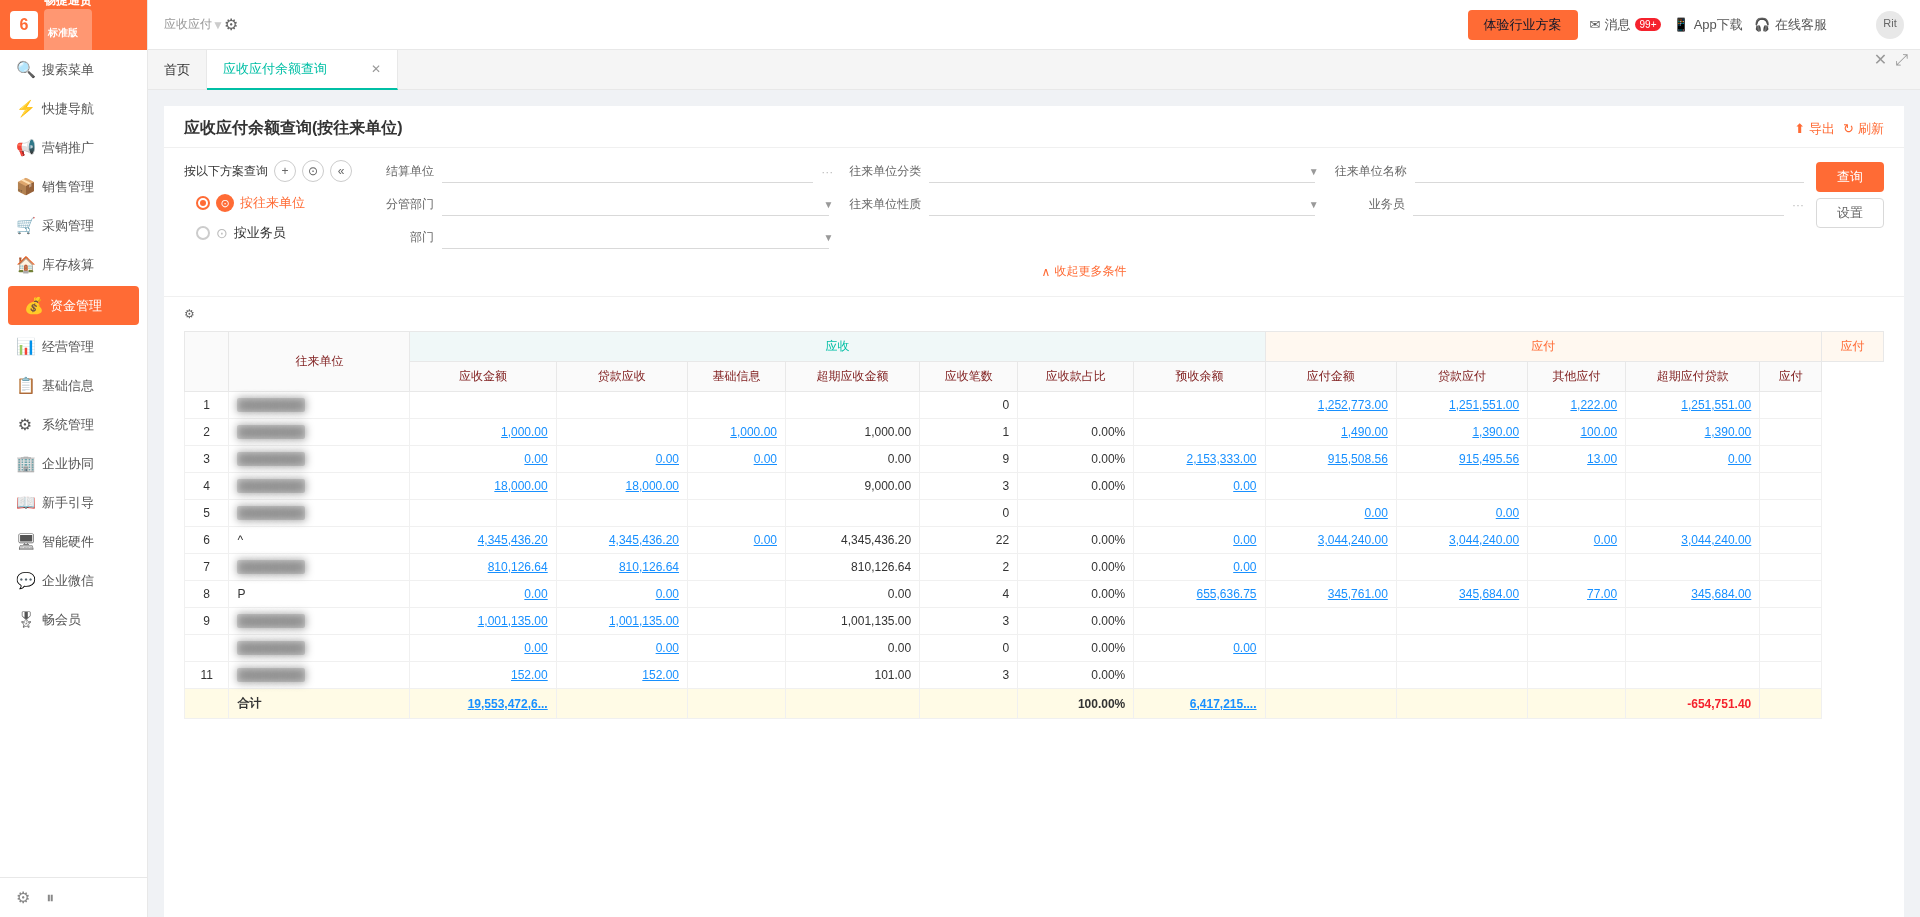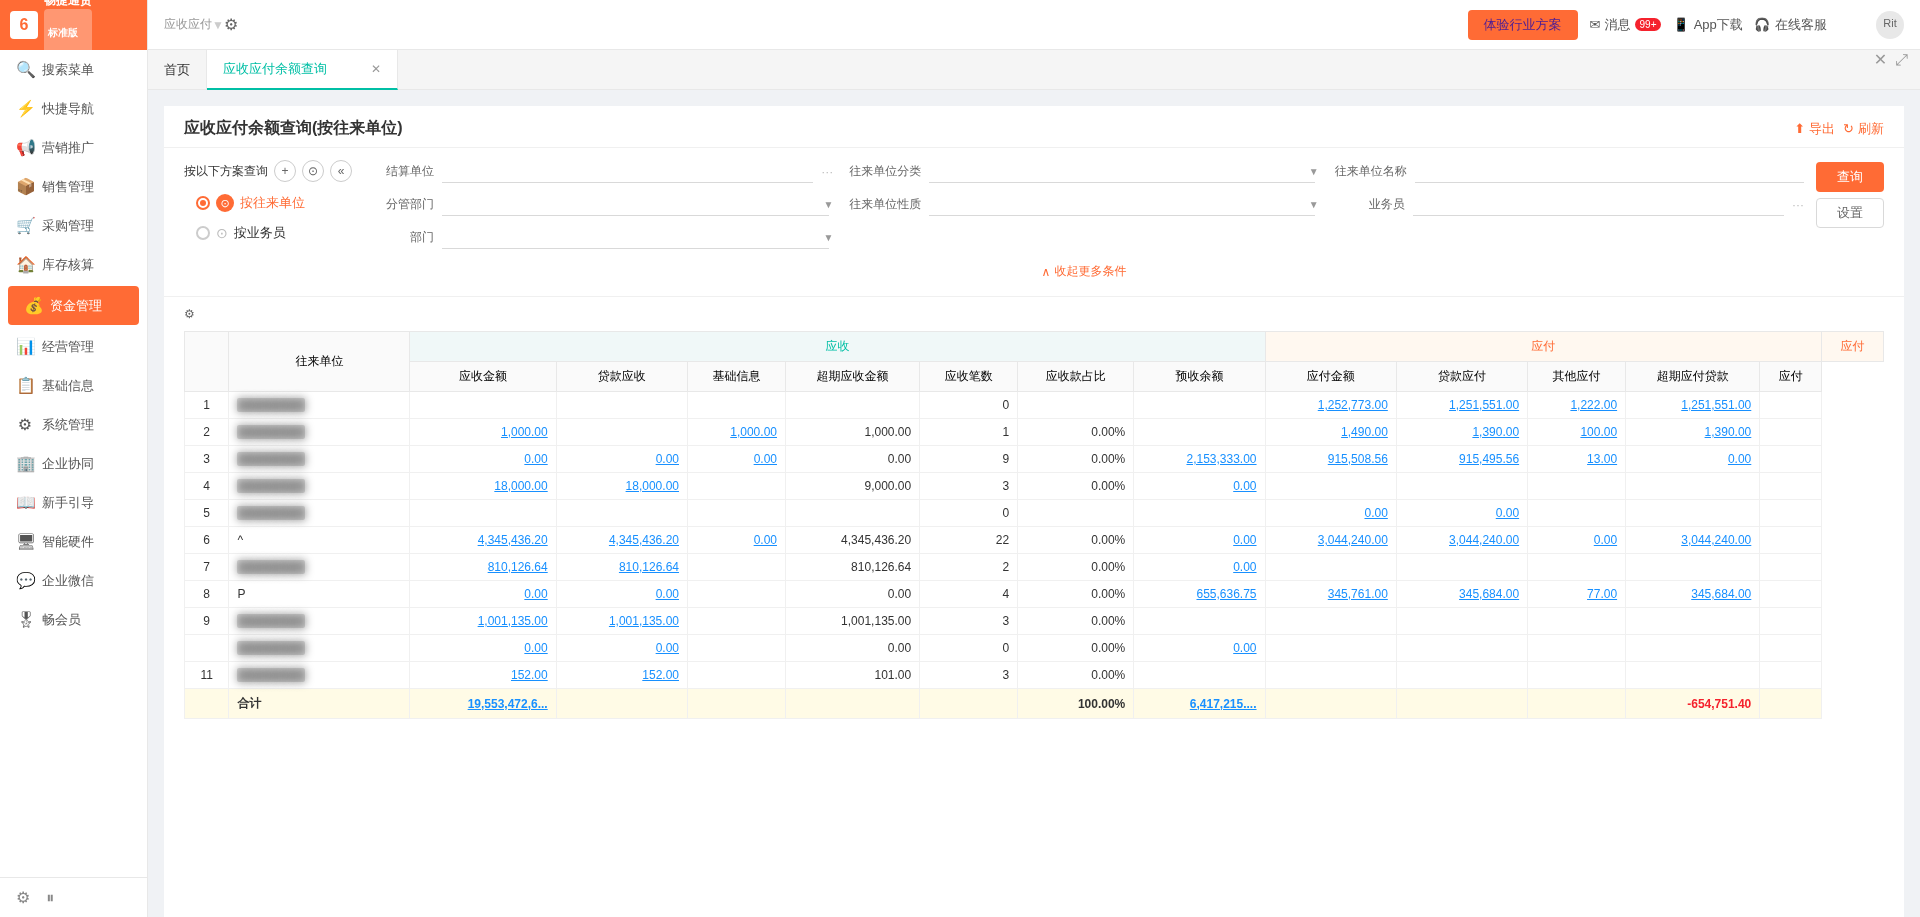--- a/index.html
+++ b/index.html
@@ -45,21 +45,21 @@
     .top-header {
       height: 50px; background: #fff; border-bottom: 1px solid #e8e8e8;
       display: flex; align-items: center; padding: 0 16px; gap: 12px;
     }
     .breadcrumb-area {
       display: flex; align-items: center; gap: 0; flex: 1;
     }
     .breadcrumb-text { color: #999; font-size: 12px; }
     .breadcrumb-arrow { color: #ccc; }
     .btn-industry {
-      background: #ff6b35; color: #4c1d95; border: none; padding: 6px 16px;
+      background: #ff6b35; color: #0f172a; border: none; padding: 6px 16px;
       border-radius: 4px; cursor: pointer; font-size: 13px;
     }
     .gear-icon { cursor: pointer; color: #666; font-size: 16px; }
     .header-action {
       display: flex; align-items: center; gap: 4px; cursor: pointer; color: #555; font-size: 13px;
     }
     .badge {
       background: #f5222d; color: #fff; border-radius: 10px; font-size: 10px;
       padding: 1px 5px; min-width: 18px; text-align: center;
     }
@@ -168,21 +168,21 @@
     .table-toolbar {
       display: flex; align-items: center; padding: 10px 0; gap: 8px;
     }
     .table-gear { color: #666; cursor: pointer; }
 
     .data-table {
       width: 100%; border-collapse: collapse; font-size: 12px;
     }
     .data-table th {
       background: #fafafa; border: 1px solid #e8e8e8;
-      padding: 6px 8px; text-align: center; color: #000000; font-weight: normal;
+      padding: 6px 8px; text-align: center; color: #7f1d1d; font-weight: normal;
       white-space: nowrap;
     }
     .data-table td {
       border: 1px solid #f0f0f0; padding: 6px 8px; text-align: center;
       color: #333; white-space: nowrap;
     }
     .data-table td.text-left { text-align: left; }
     .data-table td.number { text-align: right; }
     .data-table td a, .data-table td .link {
       color: #1890ff; text-decoration: underline; cursor: pointer;

